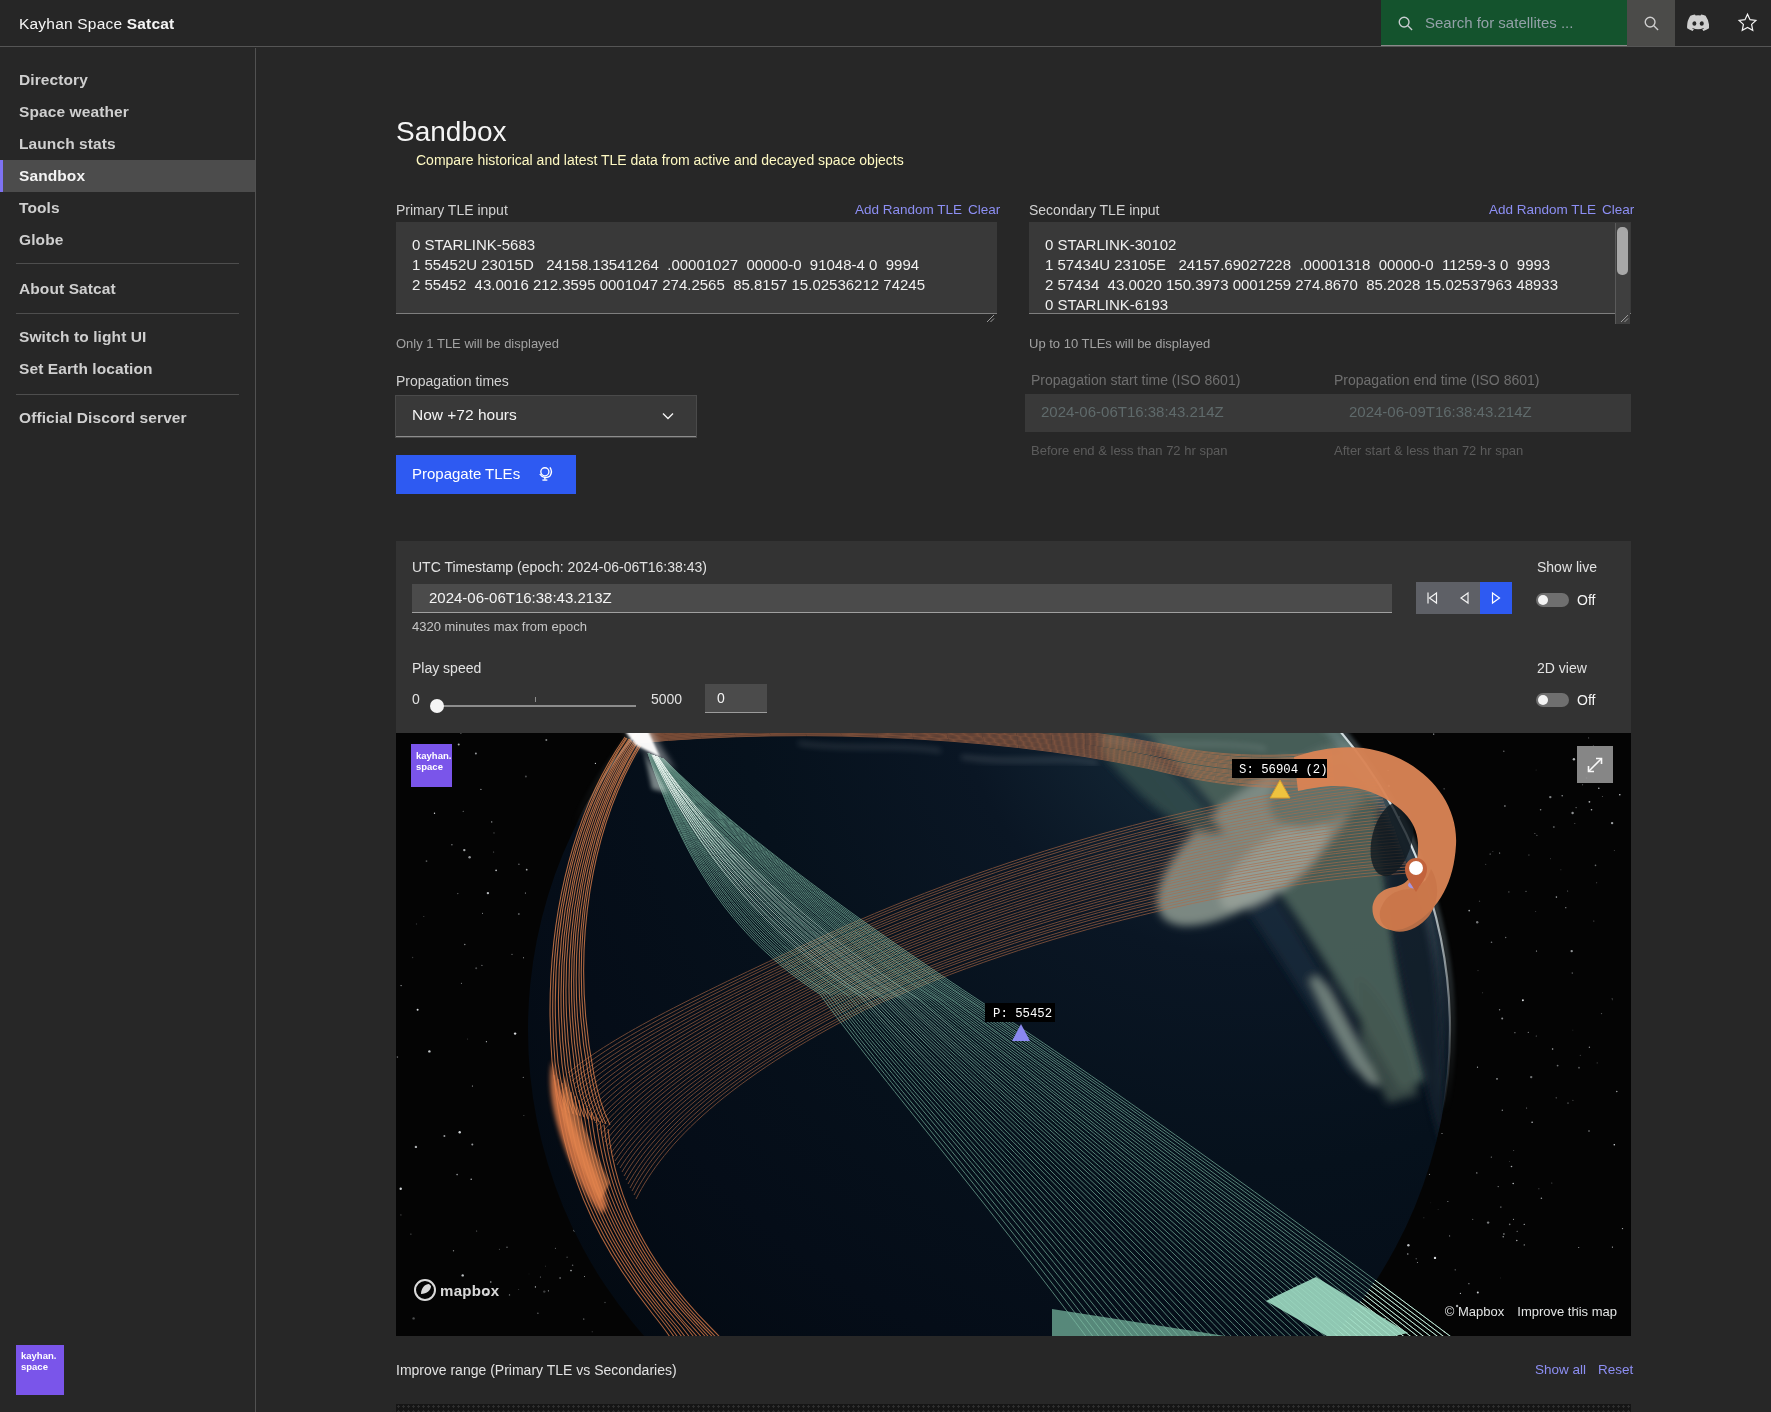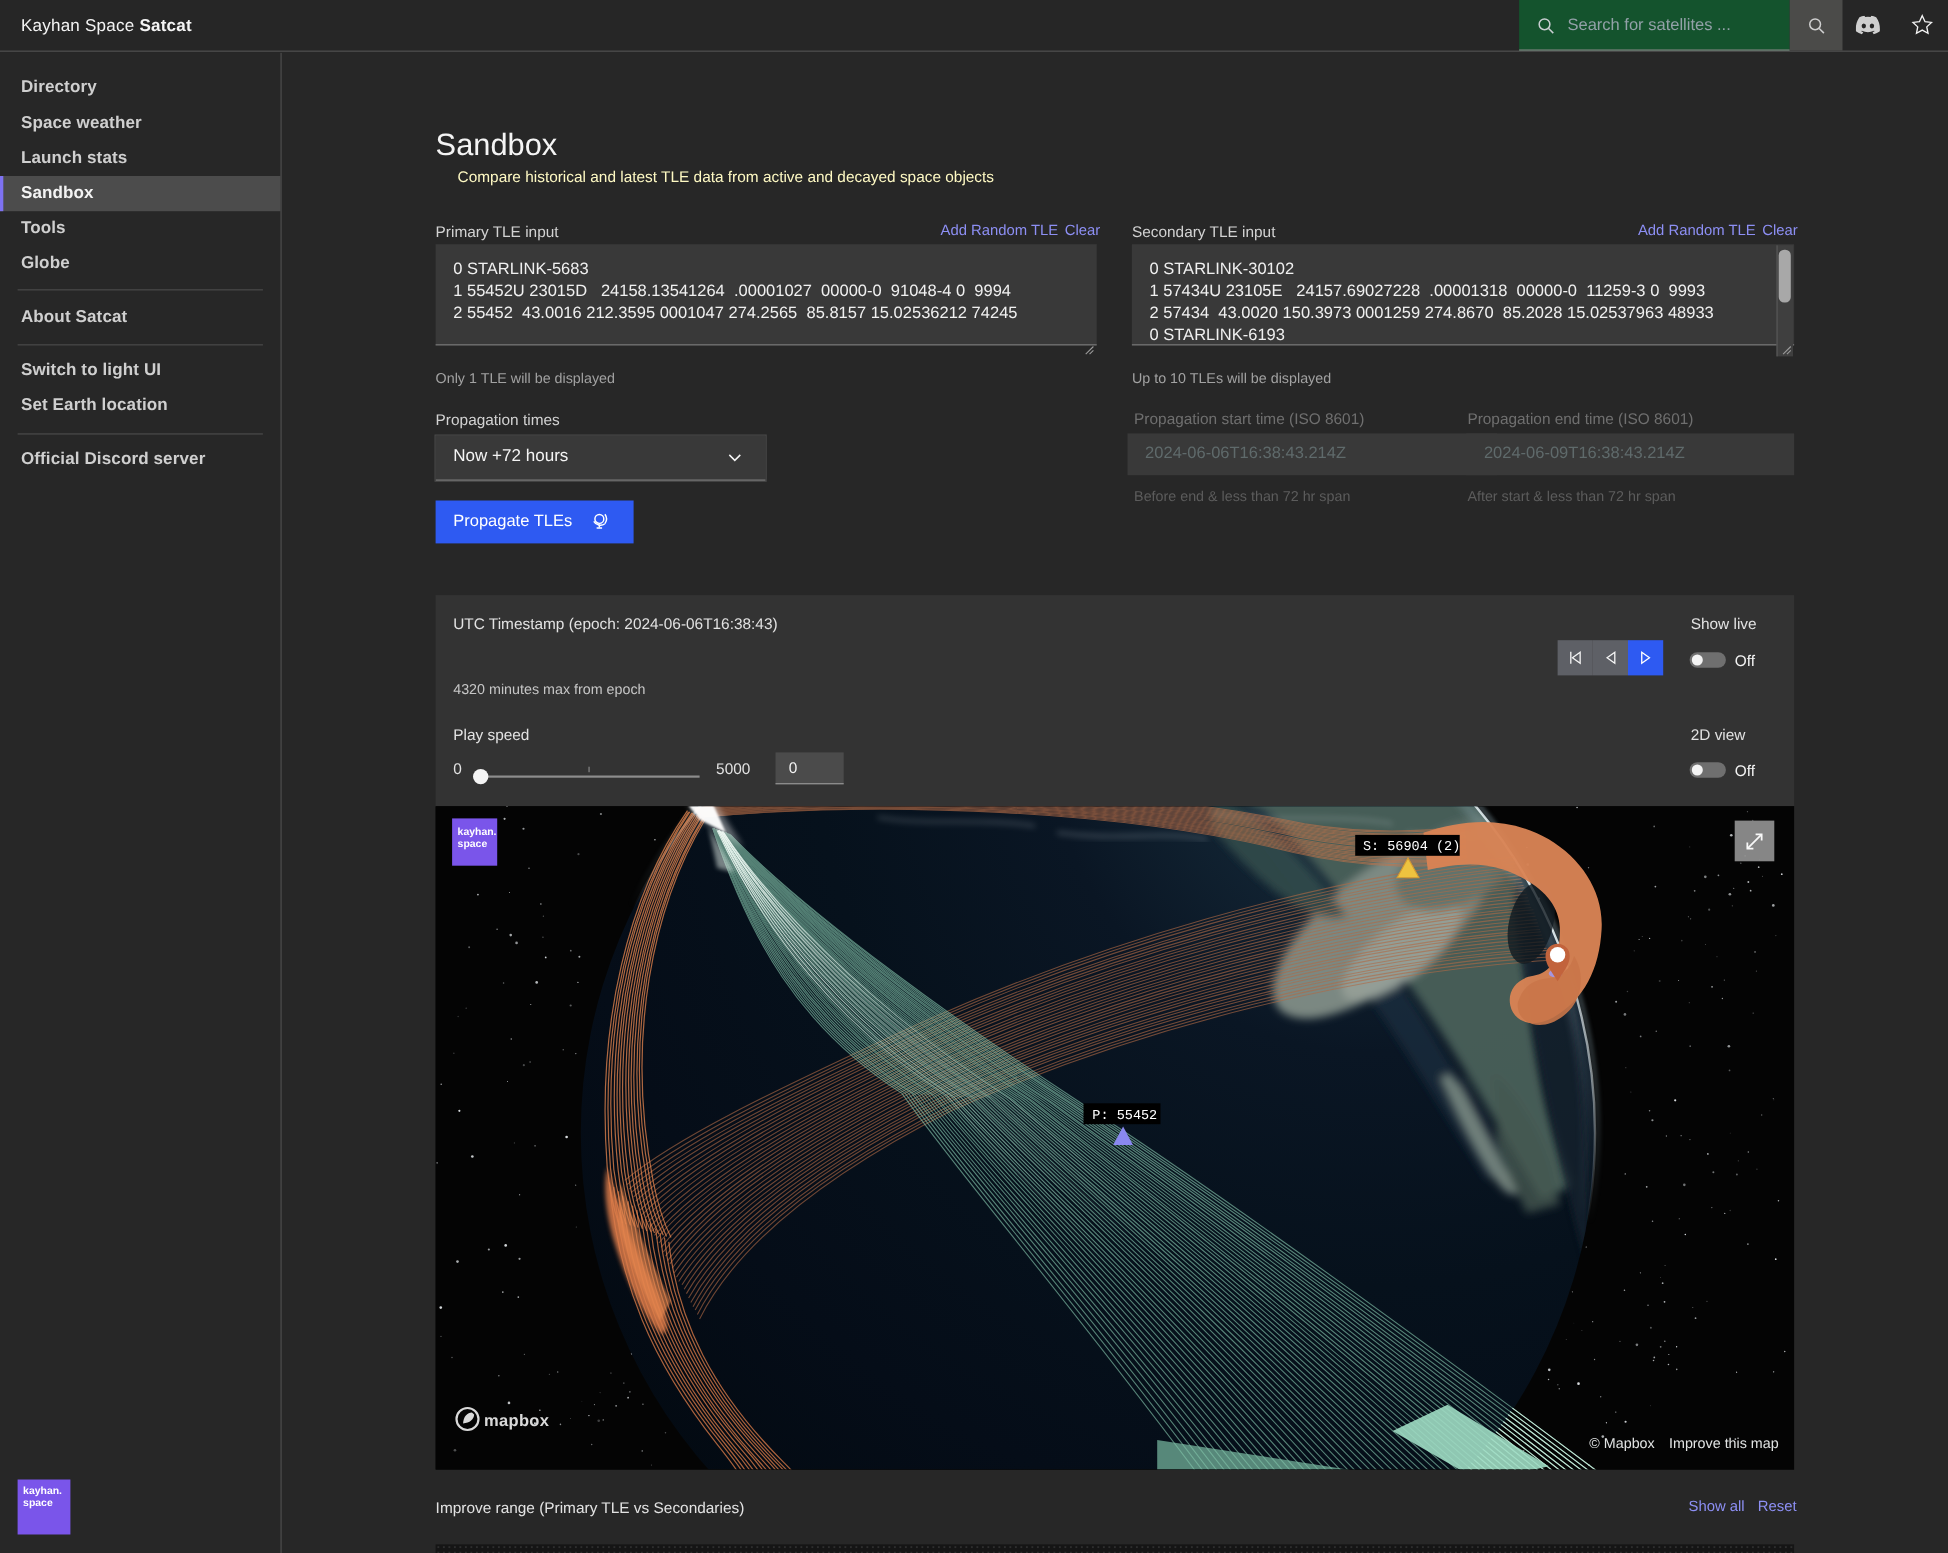--- a/index.html
+++ b/index.html
@@ -138,20 +138,21 @@
   <circle cx="7" cy="6" r="3.6"></circle>
   <path d="M11.5,2.2 A6.6,6.6 0 0 1 11.5,9.8"></path>
   <path d="M2.5,8 A6.2,6.2 0 0 0 11.5,9.9"></path>
   <path d="M7,10.5 L7,13"></path>
       <path d="M4.8,13.4 L9.2,13.4"></path>
  </svg>
 </div>
 
 <div id="panel">
   <div class="plbl" style="left:16px;top:18px">UTC Timestamp (epoch: 2024-06-06T16:38:43)</div>
+  <div id="tsinput">2024-06-06T16:38:43.213Z</div>
   <div class="pbtn" style="left:1020px">
       <svg style="position:absolute;left:8px;top:8px" width="16" height="16" viewBox="0 0 16 16" fill="none" stroke="#f4f4f4" stroke-width="1.2">
         <path d="M4,2.5 L4,13.5"></path>
         <path d="M12.5,3 L5.5,8 L12.5,13 Z"></path>
       </svg>
     </div>
   <div class="pbtn" style="left:1052px">
       <svg style="position:absolute;left:8px;top:8px" width="16" height="16" viewBox="0 0 16 16" fill="none" stroke="#f4f4f4" stroke-width="1.2">
         <path d="M12,3 L5,8 L12,13 Z"></path>
       </svg>

